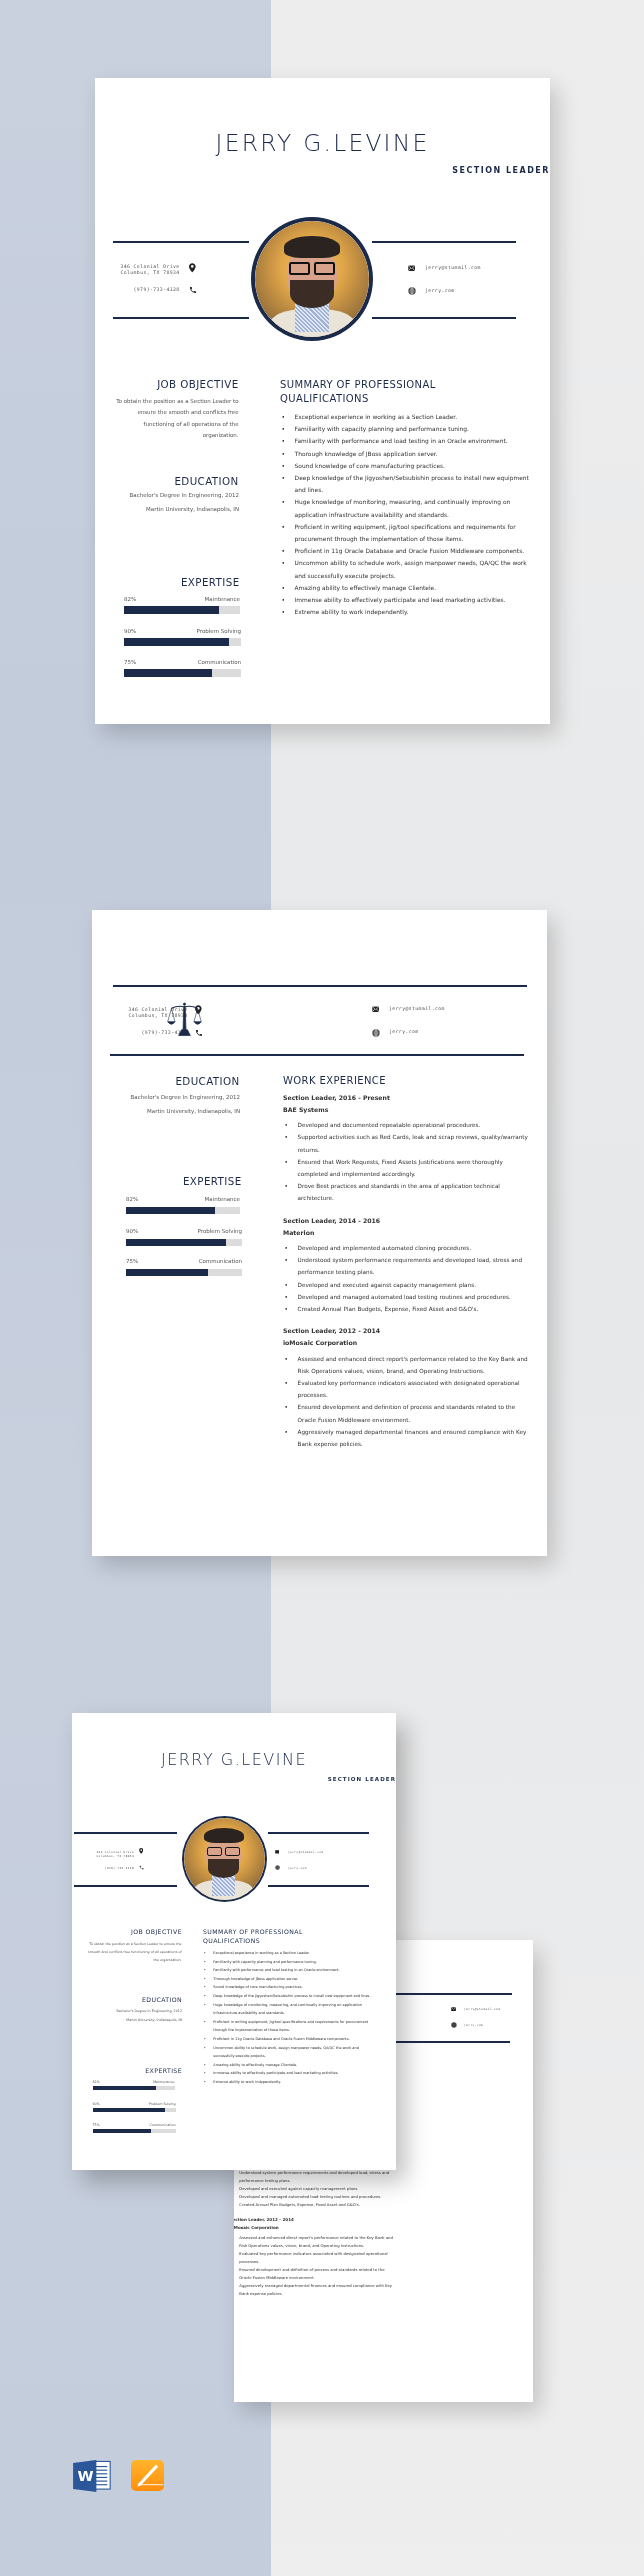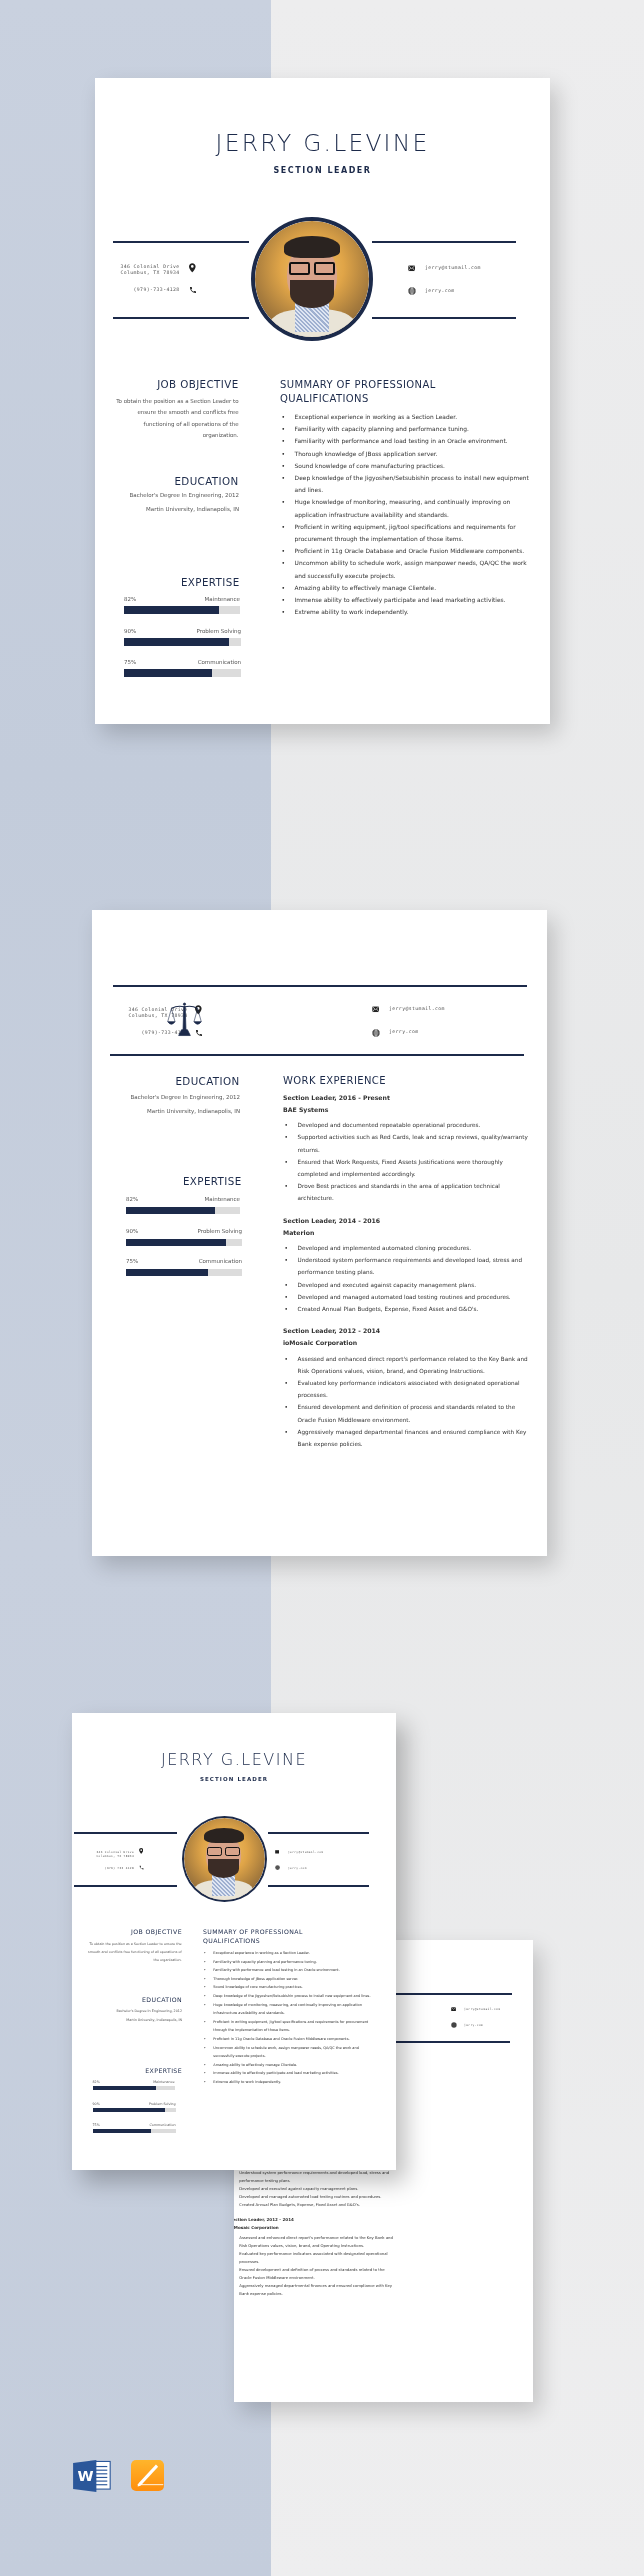--- a/index.html
+++ b/index.html
@@ -25,21 +25,21 @@
   }
 
   
   #p1 { left: 95px; top: 78px; width: 455px; height: 646px; }
   .name {
     position: absolute; left: 0; width: 100%; text-align: center;
     font-family: "DejaVu Sans", sans-serif; font-weight: 300;
     color: #1c2a4a; letter-spacing: 2.2px;
   }
   .role {
-    position: absolute; left: 0; width: 100%; text-align: center;
+    position: absolute; left: 0; width: 100%; text-align: right;
     font-weight: bold; color: #1c2a4a; letter-spacing: 1.5px;
   }
   .hline { position: absolute; height: 2.2px; background: #1c2a4a; }
   .contact-l {
     position: absolute; text-align: right; color: #555;
     font-family: "DejaVu Sans Mono", monospace; letter-spacing: 0.4px;
   }
   .contact-r {
     position: absolute; color: #555;
     font-family: "DejaVu Sans Mono", monospace; letter-spacing: 0.4px;

